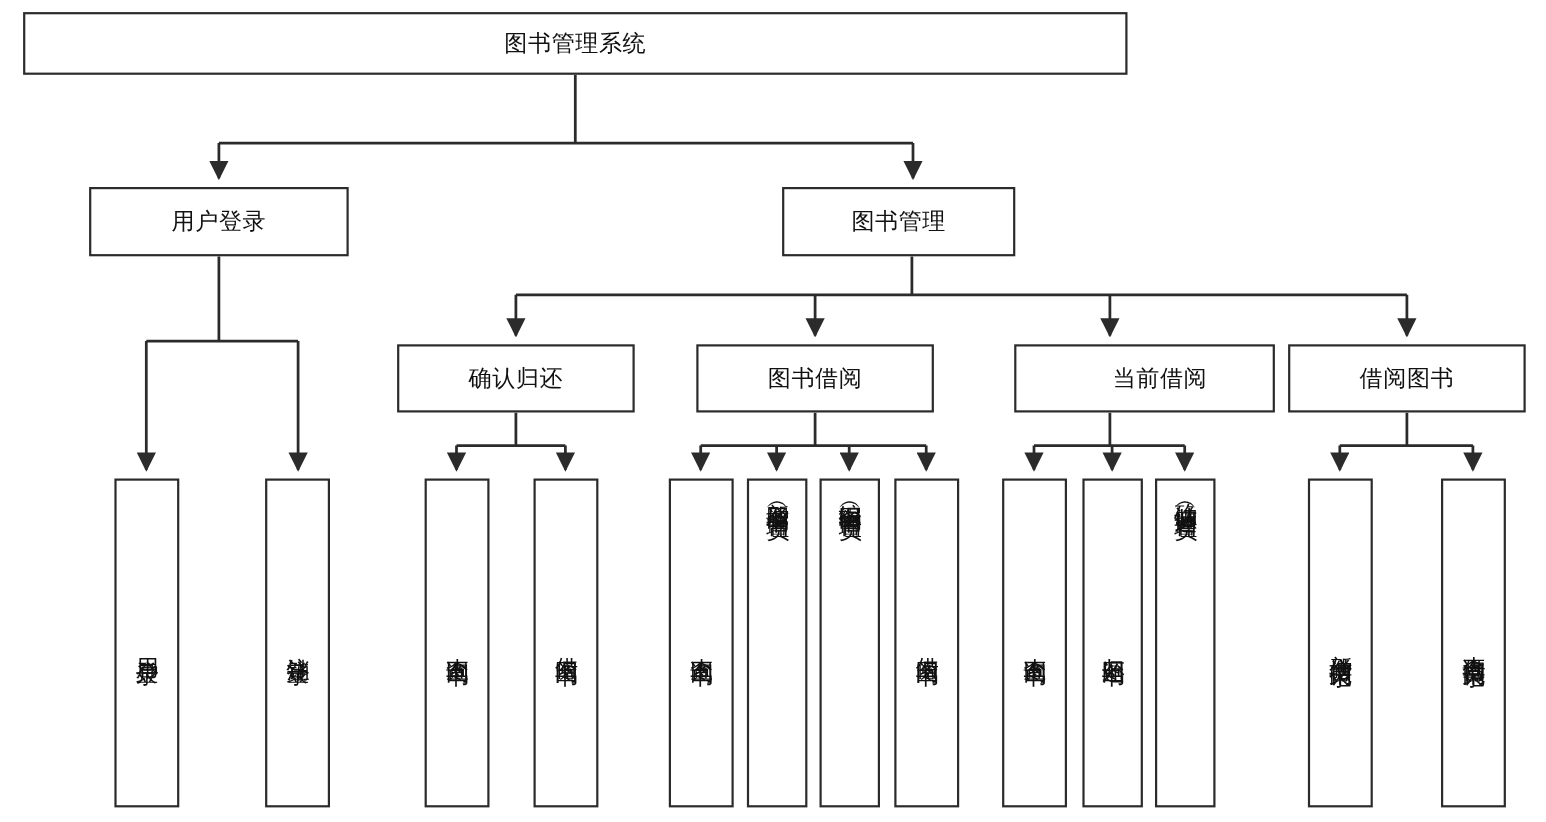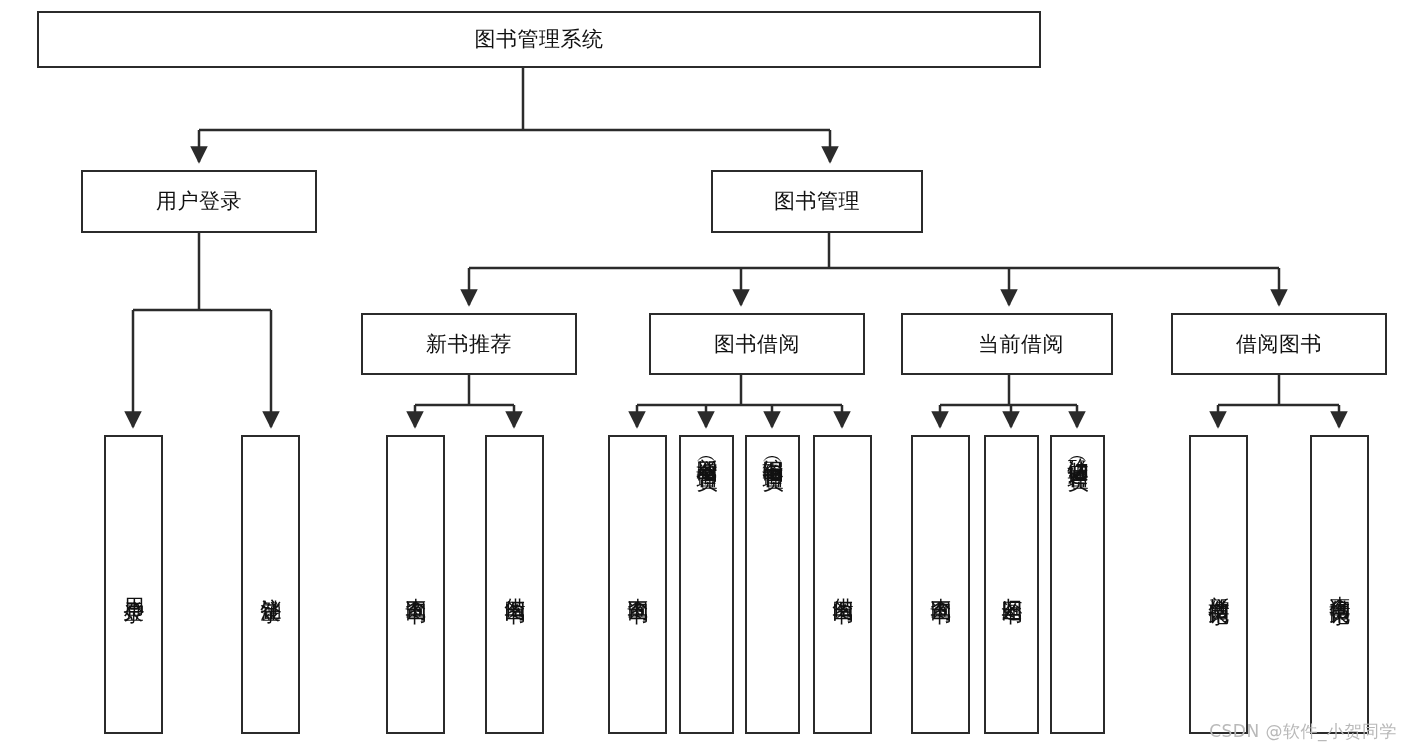--- a/index.html
+++ b/index.html
@@ -122,38 +122,38 @@
       <path d="M 1011 405 L 1011 427" marker-end="url(#arrow)"></path>
       <path d="M 1077 405 L 1077 427" marker-end="url(#arrow)"></path>
 
       <path d="M 1279 375 L 1279 405"></path>
       <path d="M 1218 405 L 1339 405"></path>
       <path d="M 1218 405 L 1218 427" marker-end="url(#arrow)"></path>
       <path d="M 1339 405 L 1339 427" marker-end="url(#arrow)"></path>
     </g>
   </svg>
 
-  <div class="node horiz" style="left:21px; top:11px; width:1004px; height:57px;margin-left:16px;">
+  <div class="node horiz" style="left:21px; top:11px; width:1004px; height:57px;">
     <span class="hlabel">图书管理系统</span>
   </div>
 
   <div class="node horiz" style="left:81px; top:170px; width:236px; height:63px;">
     <span class="hlabel">用户登录</span>
   </div>
   <div class="node horiz" style="left:711px; top:170px; width:212px; height:63px;">
     <span class="hlabel">图书管理</span>
   </div>
 
   <div class="node horiz" style="left:361px; top:313px; width:216px; height:62px;">
-    <span class="hlabel">新书推荐</span>
+    <span class="hlabel">确认归还</span>
   </div>
-  <div class="node horiz" style="left:633px; top:313px; width:216px; height:62px;margin-left:16px;">
+  <div class="node horiz" style="left:633px; top:313px; width:216px; height:62px;">
     <span class="hlabel">图书借阅</span>
   </div>
-  <div class="node horiz" style="left:901px; top:313px; width:212px; height:62px;padding-left:28px;">
+  <div class="node horiz" style="left:922px; top:313px; width:237px; height:62px;padding-left:28px;">
     <span class="hlabel">当前借阅</span>
   </div>
   <div class="node horiz" style="left:1171px; top:313px; width:216px; height:62px;">
     <span class="hlabel">借阅图书</span>
   </div>
 
   <div class="node vert centered" style="left:104px; top:435px; width:59px; height:299px;">
     <span class="vlabel">用户登录</span>
   </div>
   <div class="node vert centered" style="left:241px; top:435px; width:59px; height:299px;">
@@ -186,15 +186,14 @@
   <div class="node vert" style="left:1050px; top:435px; width:55px; height:299px;">
     <span class="vlabel">确认归还（管理员）</span>
   </div>
   <div class="node vert centered" style="left:1189px; top:435px; width:59px; height:299px;">
     <span class="vlabel">新增借阅记录</span>
   </div>
   <div class="node vert centered" style="left:1310px; top:435px; width:59px; height:299px;">
     <span class="vlabel">查询借阅记录</span>
   </div>
 
-  <div class="watermark">CSDN @软件_小贺同学</div>
 
 </div>
 
 </body></html>

